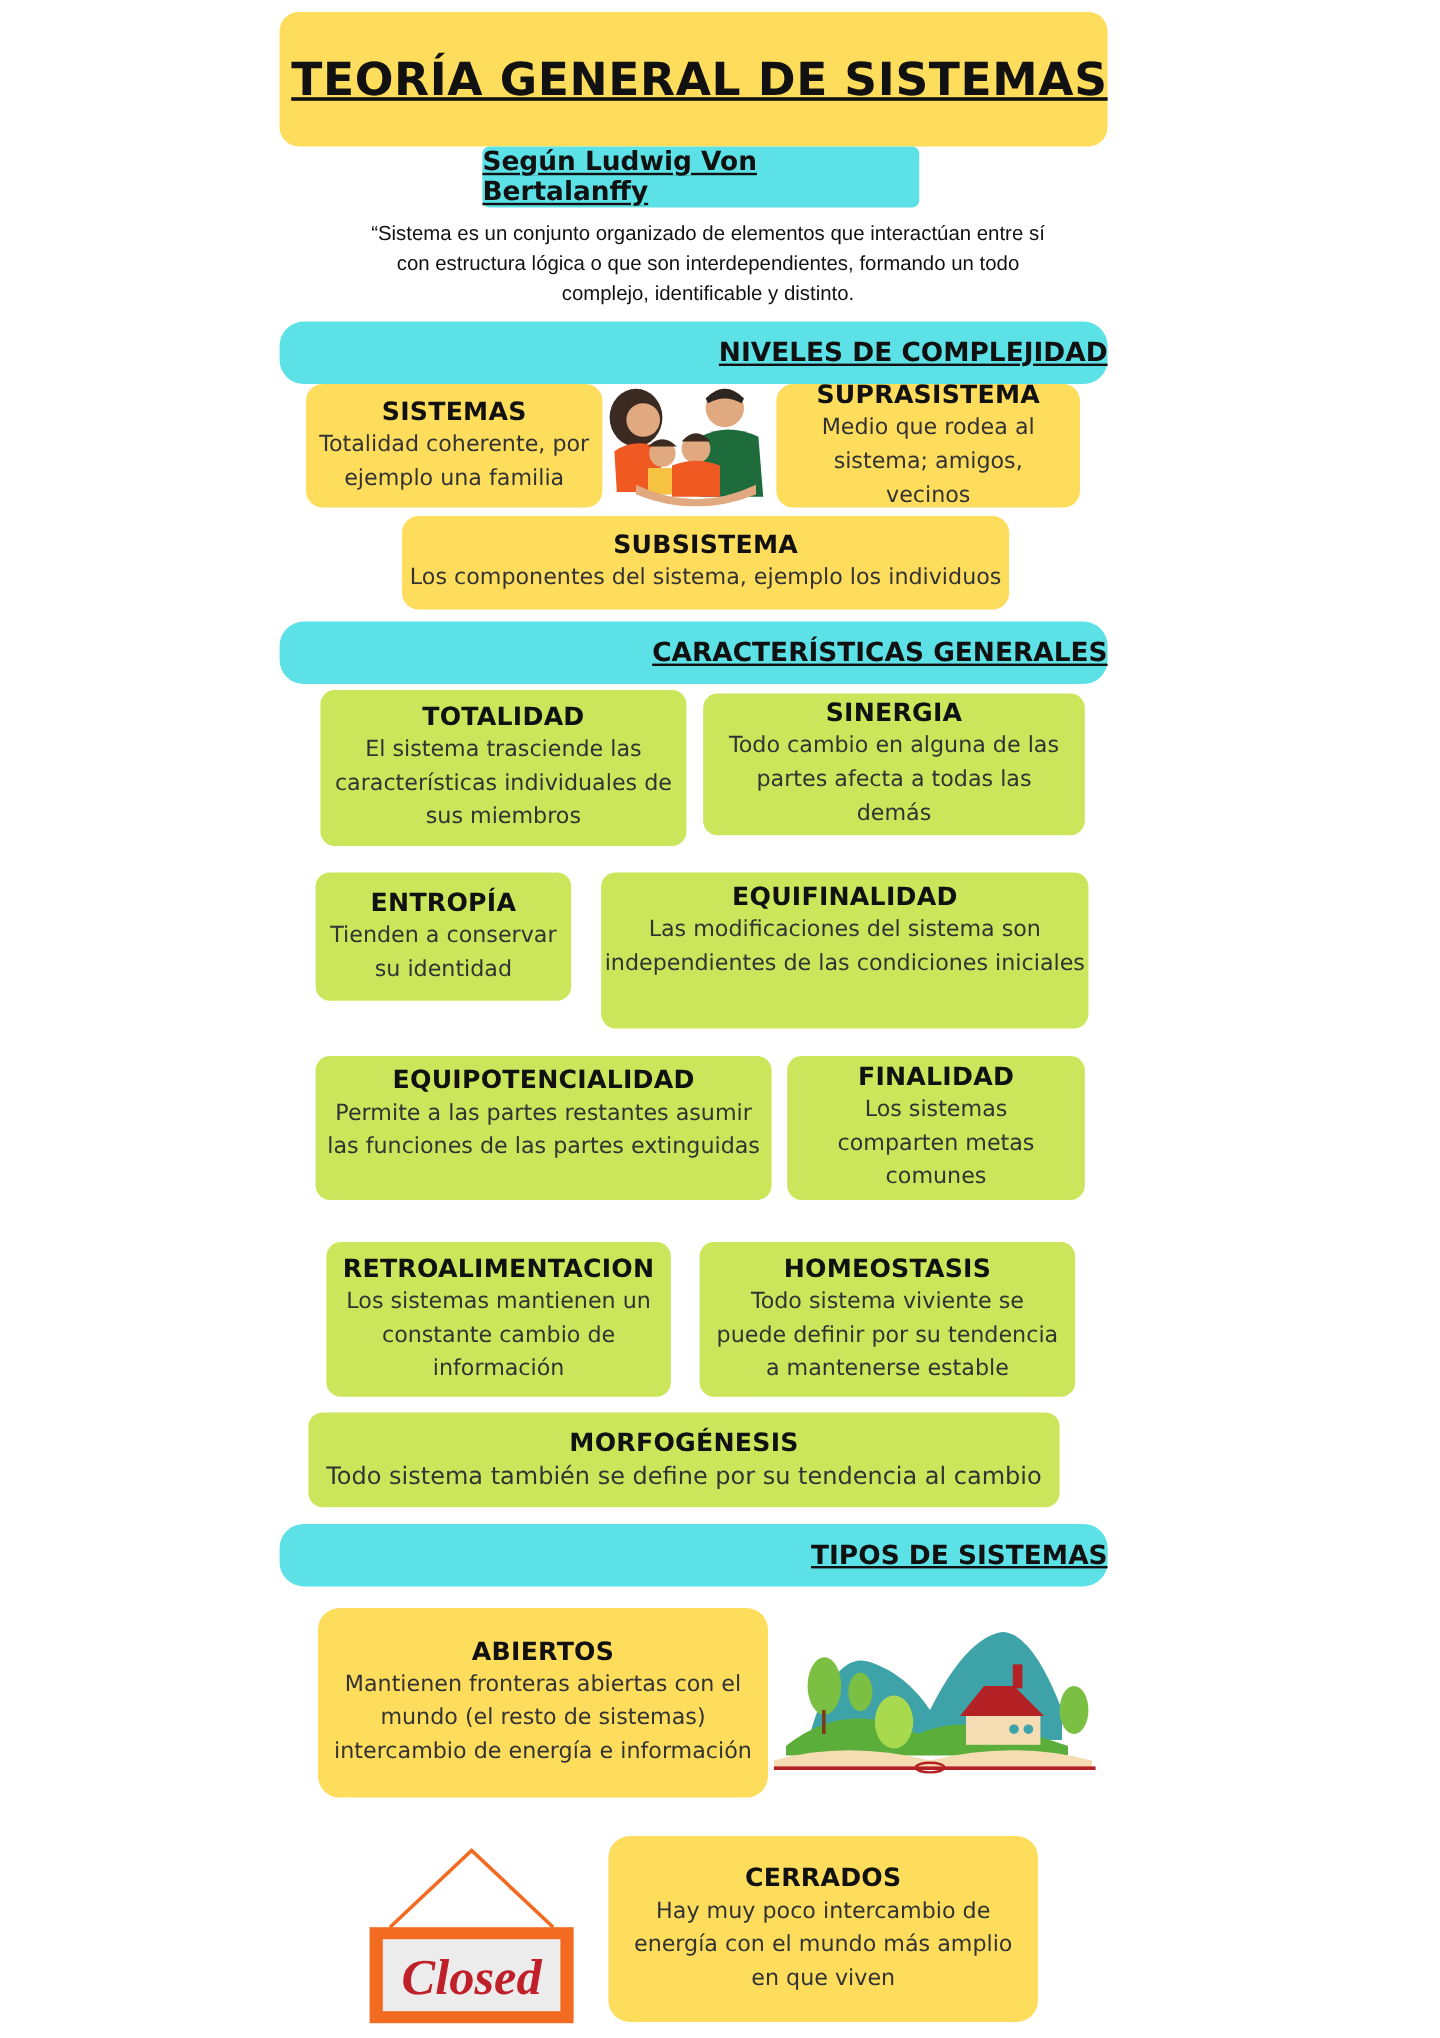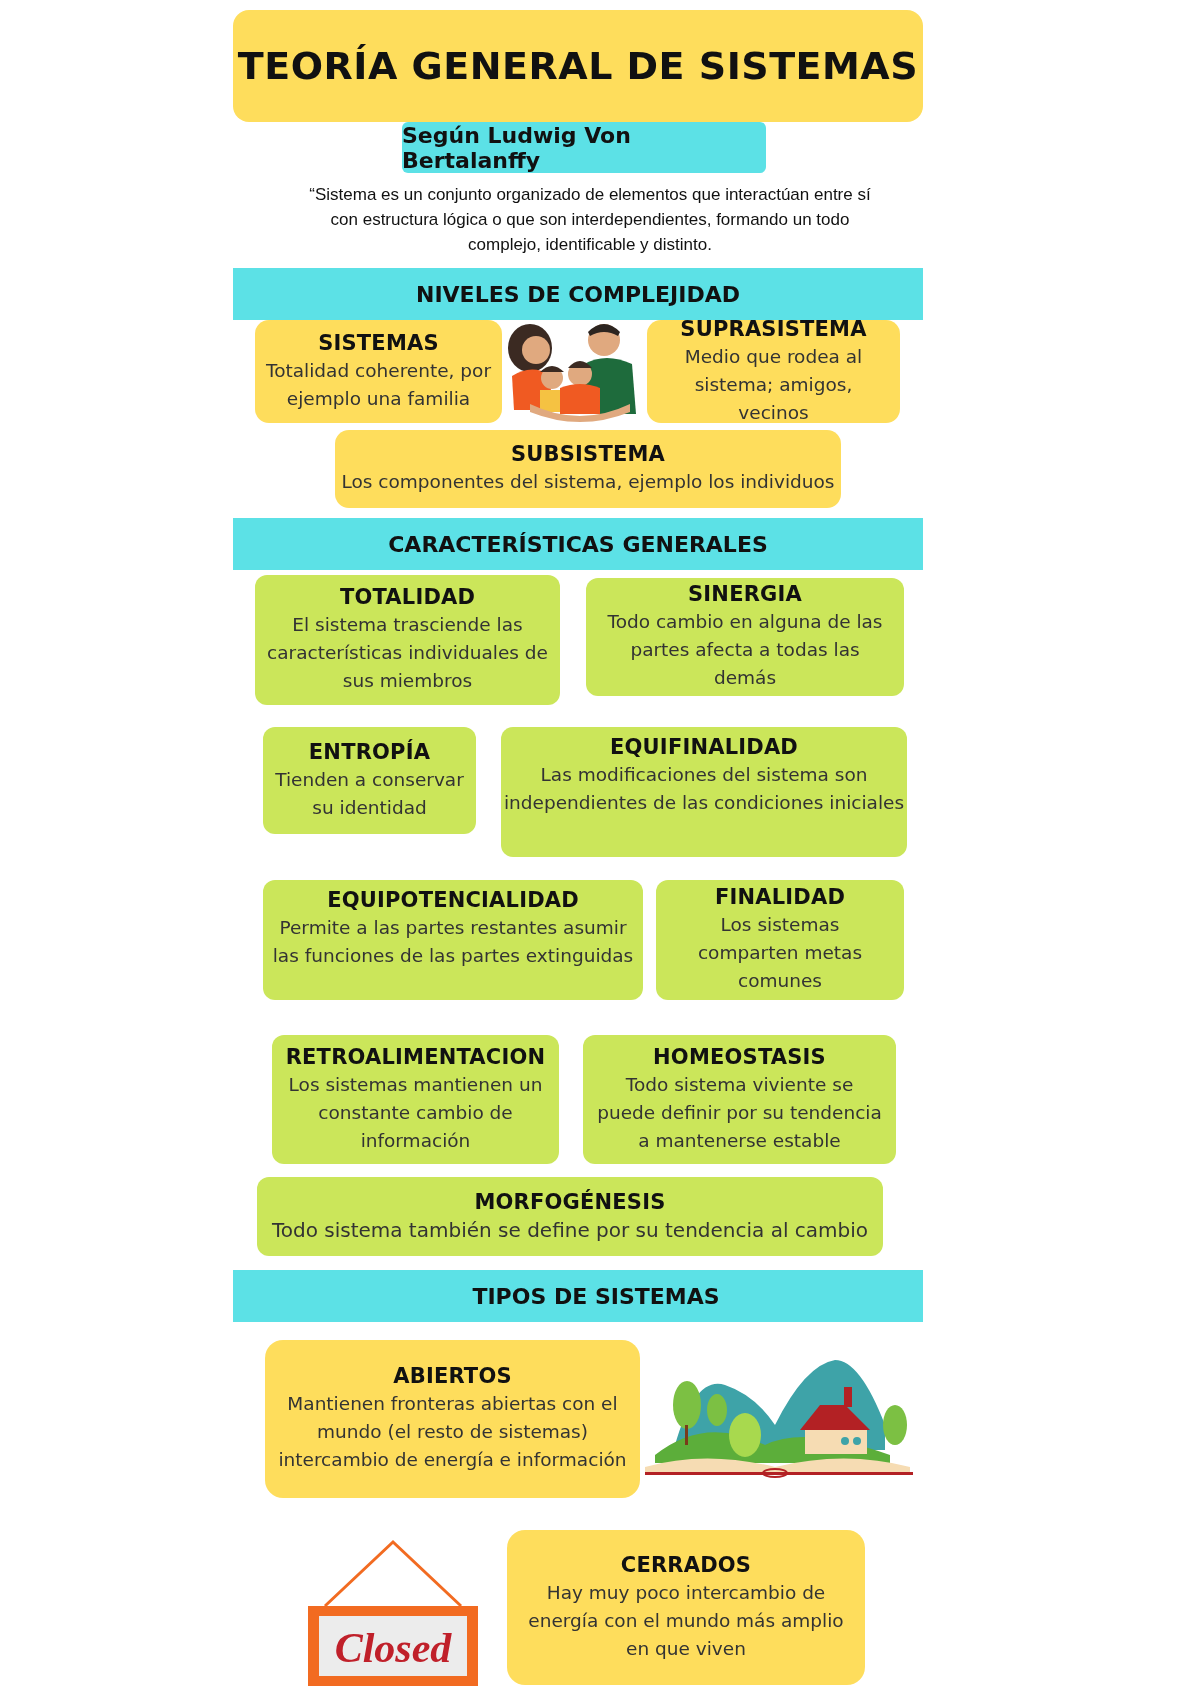--- a/index.html
+++ b/index.html
@@ -1,25 +1,25 @@
 <!DOCTYPE html>
 <html><head>
 <meta charset="utf-8">
 <style>
   html, body { margin:0; padding:0; background:#ffffff; }
   body { width:1200px; height:1698px; position:relative; overflow:hidden;
          font-family:"Liberation Sans", sans-serif; color:#111; }
   .abs { position:absolute; box-sizing:border-box; }
   .yellow { background:#fedd5c; border-radius:14px; }
-  .cyan { background:#5ce1e6; border-radius:0; }
+  .cyan { background:#5ce1e6; border-radius:20px; }
   .green { background:#cbe65a; border-radius:12px; }
   .box { display:flex; flex-direction:column; align-items:center; justify-content:center; text-align:center; }
   .box h3 { margin:0; font-family:"DejaVu Sans", sans-serif; font-weight:bold; font-size:21px; color:#111; letter-spacing:0.2px; }
   .box p { margin:2px 0 0 0; font-family:"DejaVu Sans", sans-serif; font-weight:normal; font-size:18.5px; line-height:28px; color:#333; }
-  .band { display:flex; align-items:center; justify-content:center; }
+  .band { display:flex; align-items:center; justify-content:flex-end;text-decoration:underline; }
   .band span { font-family:"DejaVu Sans", sans-serif; font-weight:bold; font-size:22px; color:#111; }
   .title span { font-family:"DejaVu Sans", sans-serif; font-weight:bold; font-size:38px; color:#111; letter-spacing:0.5px; }
   .quote { text-align:center; font-family:"Liberation Sans", sans-serif; font-size:17px; line-height:25px; color:#111; }
 </style>
 </head>
 <body>
 
 <div class="abs yellow band title" style="left:233px;top:10px;width:690px;height:112px;border-radius:16px;">
   <span>TEORÍA GENERAL DE SISTEMAS</span>
 </div>
@@ -68,21 +68,21 @@
 
 <div class="abs yellow box" style="left:335px;top:430px;width:506px;height:78px;">
   <h3>SUBSISTEMA</h3>
   <p>Los componentes del sistema, ejemplo los individuos</p>
 </div>
 
 <div class="abs cyan band" style="left:233px;top:518px;width:690px;height:52px;">
   <span>CARACTERÍSTICAS GENERALES</span>
 </div>
 
-<div class="abs green box" style="left:255px;top:575px;width:305px;height:130px;">
+<div class="abs green box" style="left:267px;top:575px;width:305px;height:130px;">
   <h3>TOTALIDAD</h3>
   <p style="padding:0 12px;">El sistema trasciende las características individuales de sus miembros</p>
 </div>
 
 <div class="abs green box" style="left:586px;top:578px;width:318px;height:118px;">
   <h3>SINERGIA</h3>
   <p style="padding:0 20px;">Todo cambio en alguna de las partes afecta a todas las demás</p>
 </div>
 
 <div class="abs green box" style="left:263px;top:727px;width:213px;height:107px;">

